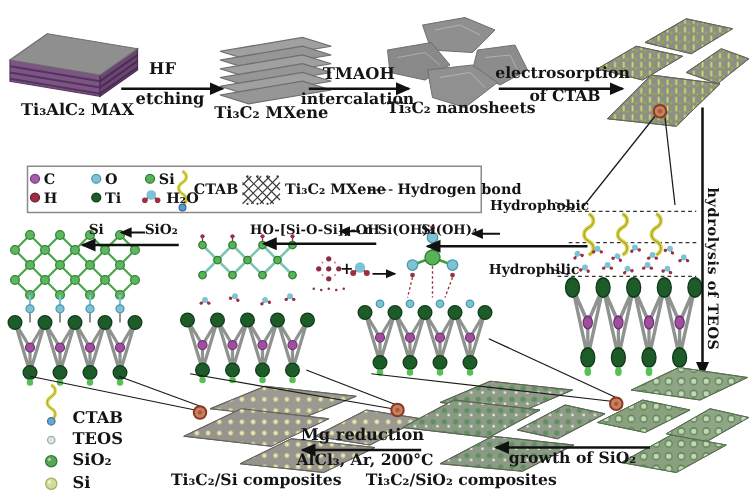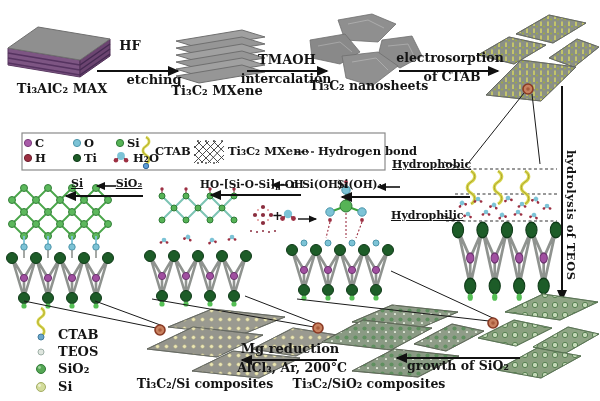--- a/index.html
+++ b/index.html
@@ -5,21 +5,21 @@
   html,body{margin:0;padding:0;}
   body{width:600px;height:401px;background:#ffffff;overflow:hidden;
        font-family:"DejaVu Serif","Liberation Serif",serif;}
   #fig{position:relative;width:600px;height:401px;background:#fff;}
   #art{position:absolute;left:0;top:0;}
   .lbl{position:absolute;white-space:nowrap;color:#141414;font-weight:700;line-height:1;}
   .ctr{transform:translateX(-50%);}
   .f13{font-size:13px;}
   .f125{font-size:12.5px;}
   .f115{font-size:11.5px;}
-  .f11{font-size:11px;text-decoration:underline;}
+  .f11{font-size:11px;}
   .f105{font-size:10.5px;}
   .sb{font-size:0.68em;vertical-align:-0.28em;}
   .vert{writing-mode:vertical-rl;letter-spacing:0.5px;}
 </style>
 </head>
 <body>
 
 <div id="fig">
 <svg id="art" width="600" height="401" viewBox="0 0 600 401">
   <defs>
@@ -351,22 +351,22 @@
     <circle cx="41" cy="337" r="3" fill="#6aa7cc" stroke="#417a9b"></circle>
     <circle cx="41" cy="352" r="3" fill="#dfe6df" stroke="#9fb0a8"></circle>
     <circle cx="41" cy="369" r="4.5" fill="#55a755" stroke="#2f7a36"></circle>
     <circle cx="39.5" cy="367.5" r="1.4" fill="#9fd49f"></circle>
     <circle cx="41" cy="387" r="4.5" fill="#d3dc9b" stroke="#a3ad64"></circle>
     <circle cx="39.5" cy="385.5" r="1.4" fill="#eef2d2"></circle>
   </g>
 </svg>
 
 <div class="lbl f13 ctr" style="left:62px;top:82px">Ti₃AlC₂ MAX</div>
-<div class="lbl f13 ctr" style="left:130px;top:39px">HF</div>
-<div class="lbl f13 ctr" style="left:154px;top:73px">etching</div>
+<div class="lbl f13 ctr" style="left:130px;top:49px">HF</div>
+<div class="lbl f13 ctr" style="left:136px;top:73px">etching</div>
 <div class="lbl f13 ctr" style="left:217px;top:84px">Ti₃C₂ MXene</div>
 <div class="lbl f13 ctr" style="left:287px;top:53px">TMAOH</div>
 <div class="lbl f125 ctr" style="left:369px;top:80px">Ti₃C₂ nanosheets</div>
 <div class="lbl f125 ctr" style="left:286px;top:73px">intercalation</div>
 <div class="lbl f125 ctr" style="left:450px;top:52px">electrosorption</div>
 <div class="lbl f125 ctr" style="left:452px;top:71px">of CTAB</div>
 
 <div class="lbl f115" style="left:35px;top:138px">C</div>
 <div class="lbl f115" style="left:84px;top:138px">O</div>
 <div class="lbl f115" style="left:127px;top:138px">Si</div>

